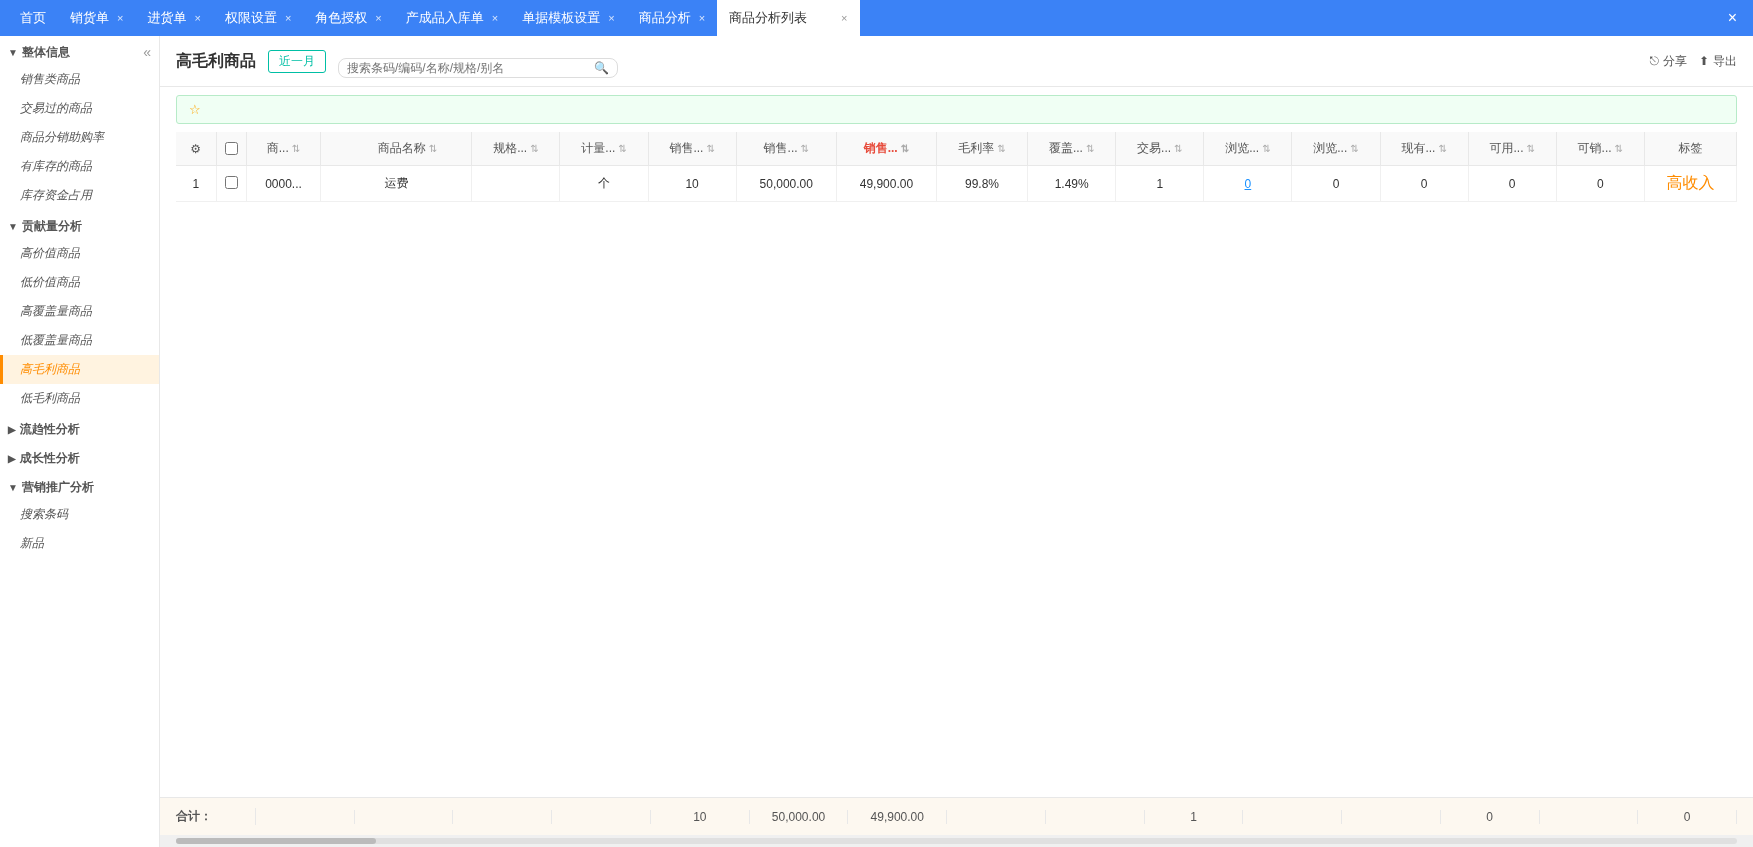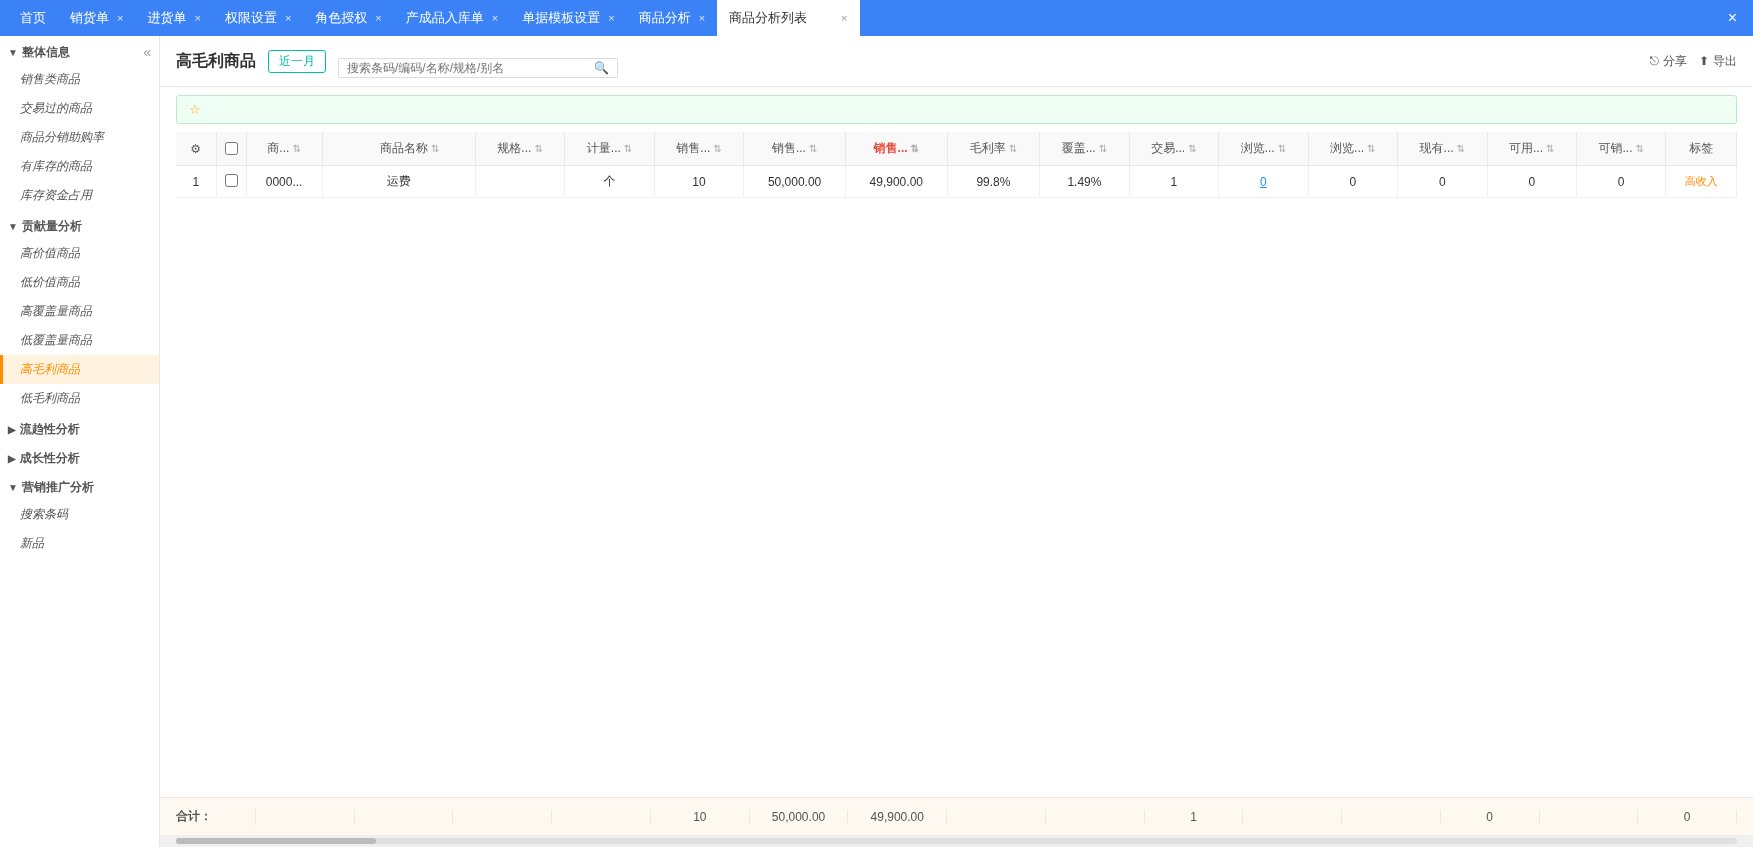--- a/index.html
+++ b/index.html
@@ -124,21 +124,21 @@
       padding: 2px 10px;
       border-radius: 3px;
       cursor: pointer;
       font-size: 12px;
       text-align: right;
     }
     .search-box {
       display: flex;
       align-items: center;
       border: 1px solid #ddd;
-      border-radius: 1px;
+      border-radius: 8px;
       padding: 2px 8px;
       flex: 1;
       max-width: 280px;
       gap: 4px;
       margin-top: 14px;
     }
     .search-box input {
       border: none;
       outline: none;
       font-size: 12px;
@@ -212,21 +212,21 @@
     tbody tr {
       border-bottom: 1px solid #f0f0f0;
     }
     tbody td {
       padding: 7px 6px;
       text-align: center;
       color: #333;
       border-right: 1px solid #f0f0f0;
       white-space: nowrap;
     }
-    .tag-high { color: #ff8c00; font-size: 11px; }
+    .tag-high { color: #ff8c00; font-size: 16px; }
     .link-val { color: #1890ff; text-decoration: underline; cursor: pointer; }
 
     
     .table-footer {
       display: flex;
       align-items: center;
       height: 38px;
       background: #fdf8f0;
       border-top: 1px solid #e8e8e8;
       padding: 4px 16px;

